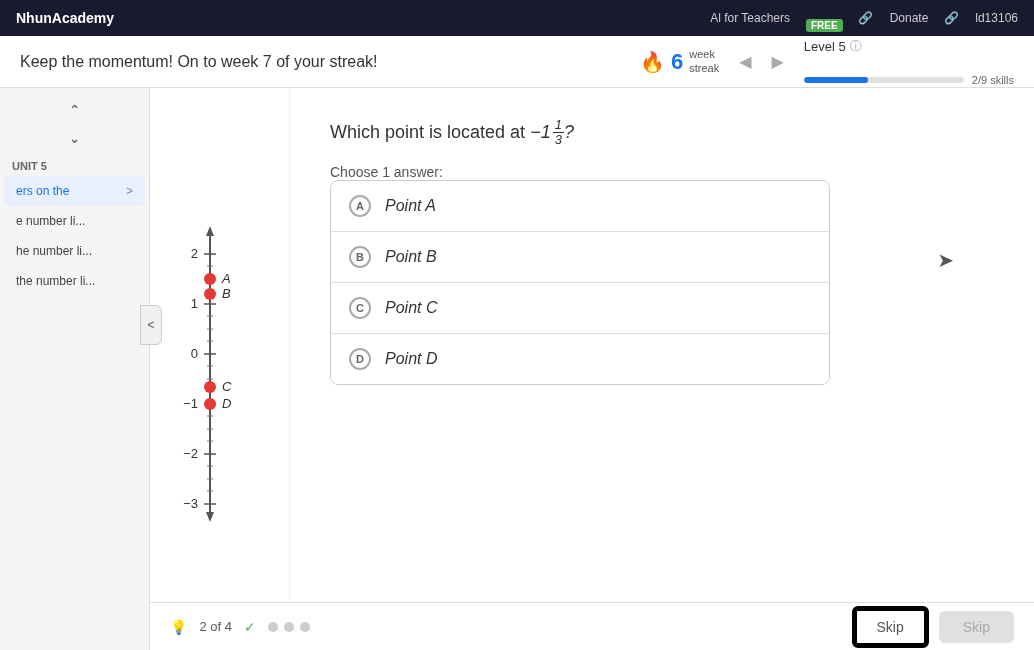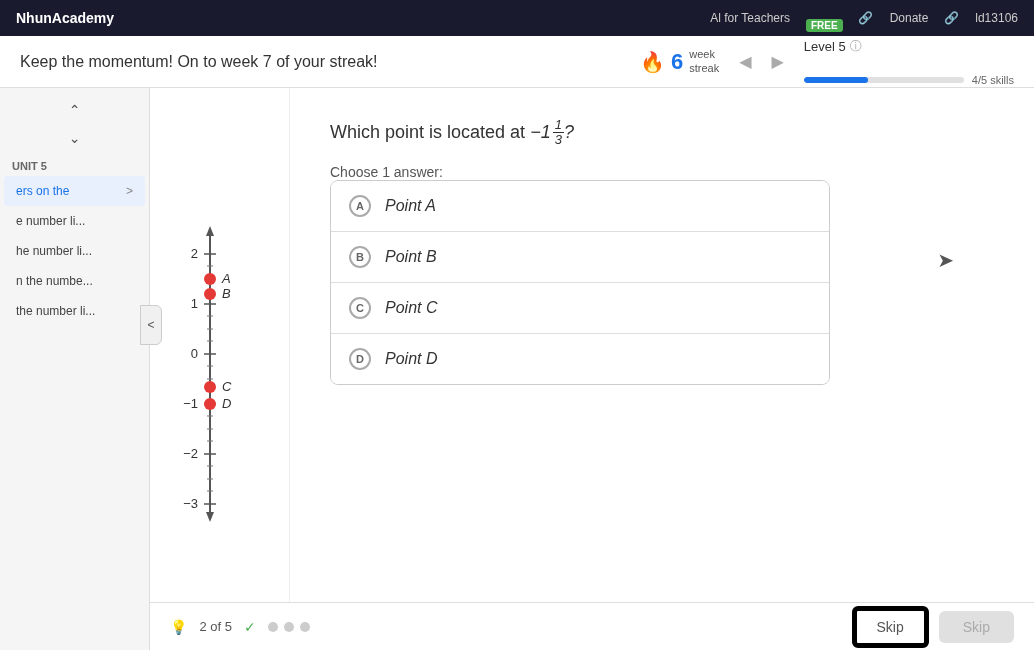--- a/index.html
+++ b/index.html
@@ -394,44 +394,41 @@
     <span style="font-size:16px;color:#aaa;cursor:pointer;">▶</span>
     <div class="level-info">
       <div class="level-text">
         <span>Level 5</span>
         <span style="font-size:12px;color:#aaa;">ⓘ</span>
       </div>
       <div class="level-bar-container">
         <div class="level-bar">
           <div class="level-bar-fill"></div>
         </div>
-        <span class="skills-text">4/5 skills</span>
+        <span class="skills-text">2/9 skills</span>
       </div>
     </div>
   </div>
 </div>
 
 <div class="main-layout">
 
   <div class="sidebar">
     <div class="sidebar-toggle">⌃</div>
     <div class="sidebar-toggle">⌄</div>
     <div class="sidebar-section-label">UNIT 5</div>
     <div class="sidebar-item active">
       <span>ers on the</span>
       <span class="sidebar-arrow">&gt;</span>
     </div>
     <div class="sidebar-item">
       <span>e number li...</span>
     </div>
     <div class="sidebar-item">
       <span>he number li...</span>
-    </div>
-    <div class="sidebar-item">
-      <span>n the numbe...</span>
     </div>
     <div class="sidebar-item">
       <span>the number li...</span>
     </div>
   </div>
 
   <div class="collapse-btn">&lt;</div>
 
   <div class="content-area">
 
@@ -534,21 +531,21 @@
           <span class="choice-text">Point D</span>
         </div>
       </div>
     </div>
 
     <div class="cursor-icon">➤</div>
 
     <div class="bottom-bar">
       <div class="progress-info">
         <span style="font-size:14px;color:#aaa;">💡</span>
-        <span>2 of 5</span>
+        <span>2 of 4</span>
         <span class="check-icon">✓</span>
         <div class="progress-dots">
           <div class="dot"></div>
           <div class="dot"></div>
           <div class="dot"></div>
         </div>
       </div>
       <div class="bottom-btns">
         <button class="skip-btn">Skip</button>
         <button class="check-btn">Skip</button>

